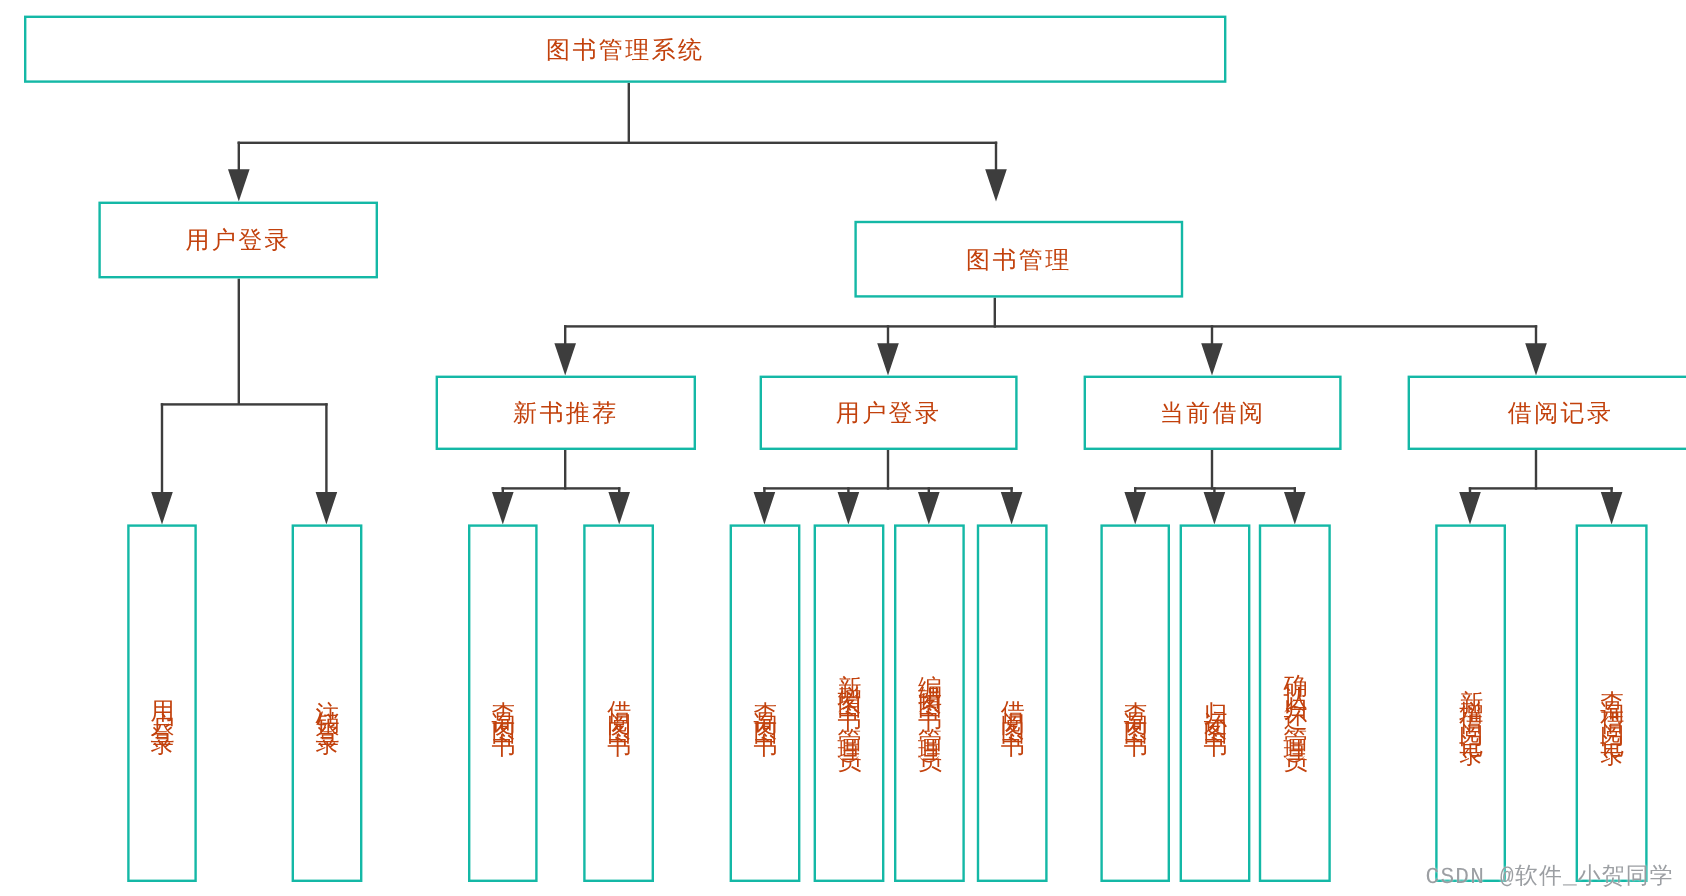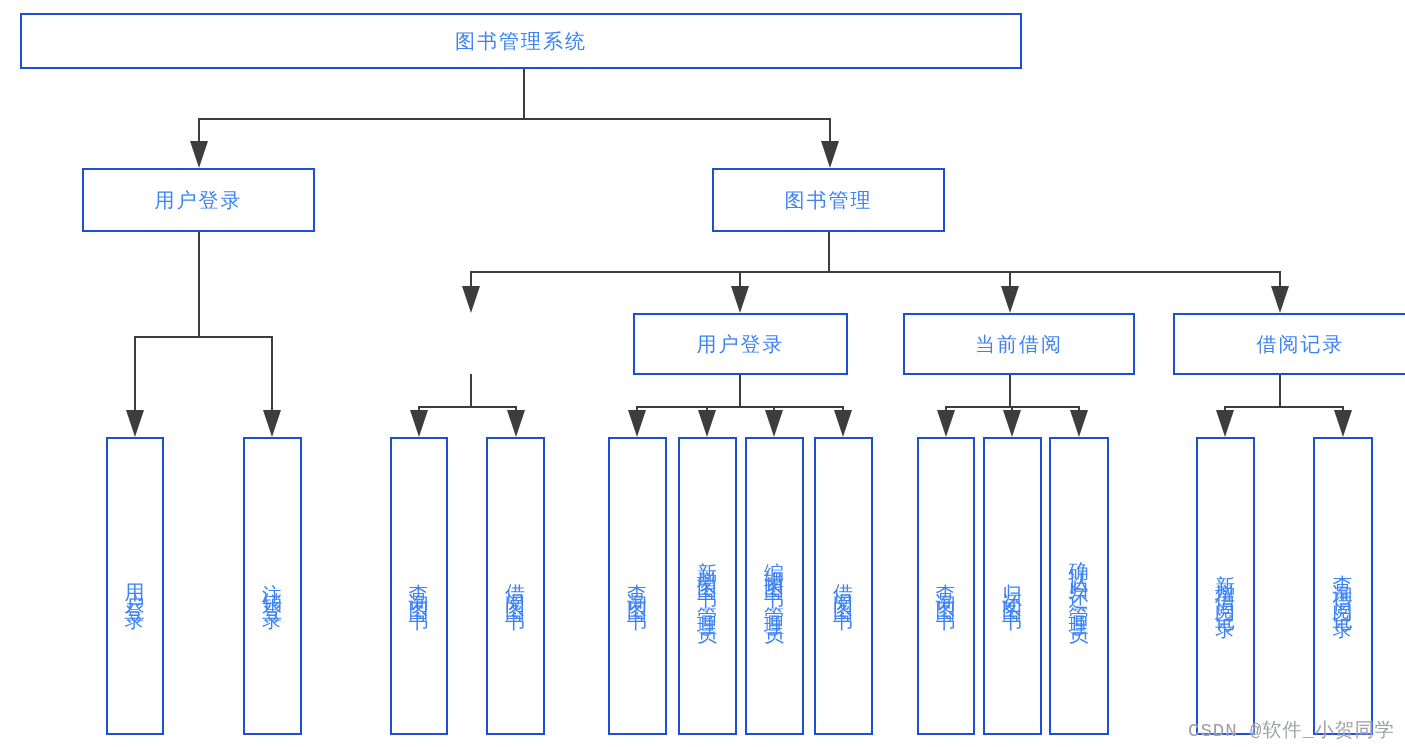--- a/index.html
+++ b/index.html
@@ -7,26 +7,26 @@
   .canvas {
     position: relative;
     width: 1405px;
     height: 747px;
     background: #ffffff;
     font-family: "Liberation Sans", "DejaVu Sans", sans-serif;
     overflow: hidden;
   }
   .box {
     position: absolute;
-    border: 2px solid #1d4ed8;
+    border: 2px solid #14b8a6;
     background: #ffffff;
     display: flex;
     align-items: center;
     justify-content: center;
-    color: #3b82f6;
+    color: #c2410c;
   }
   .hbox { font-size: 20px; letter-spacing: 2px; white-space: nowrap; }
   .vbox {
     writing-mode: vertical-rl;
     text-orientation: mixed;
     font-size: 20px;
     letter-spacing: 9px;
     line-height: 1.2;
     top: 437px;
     height: 298px;
@@ -112,24 +112,25 @@
   <div class="line" style="left:1279px;top:374px;width:2px;height:34px;"></div>
   <div class="line" style="left:1224px;top:406px;width:120px;height:2px;"></div>
   <div class="line" style="left:1224px;top:406px;width:2px;height:10px;"></div>
   <div class="arrow" style="left:1216px;top:410px;"></div>
   <div class="line" style="left:1342px;top:406px;width:2px;height:10px;"></div>
   <div class="arrow" style="left:1334px;top:410px;"></div>
 
   <div class="box hbox" style="left:20px;top:13px;width:1002px;height:56px;">图书管理系统</div>
 
   <div class="box hbox" style="left:82px;top:168px;width:233px;height:64px;">用户登录</div>
-  <div class="box hbox" style="left:712px;top:168px;width:233px;height:64px;">图书管理</div>
+  <div class="box hbox" style="left:712px;top:184px;width:274px;height:64px;">图书管理</div>
 
+  <div class="box hbox" style="left:363px;top:313px;width:217px;height:62px;">新书推荐</div>
   <div class="box hbox" style="left:633px;top:313px;width:215px;height:62px;">用户登录</div>
-  <div class="box hbox" style="left:903px;top:313px;width:232px;height:62px;">当前借阅</div>
+  <div class="box hbox" style="left:903px;top:313px;width:215px;height:62px;">当前借阅</div>
   <div class="box hbox" style="left:1173px;top:313px;width:255px;height:62px;">借阅记录</div>
 
   <div class="box vbox" style="left:106px;width:58px;">用户登录</div>
   <div class="box vbox" style="left:243px;width:59px;">注销登录</div>
 
   <div class="box vbox" style="left:390px;width:58px;">查询图书</div>
   <div class="box vbox" style="left:486px;width:59px;">借阅图书</div>
 
   <div class="box vbox" style="left:608px;width:59px;">查询图书</div>
   <div class="box vbox" style="left:678px;width:59px;">新增图书（管理员）</div>

